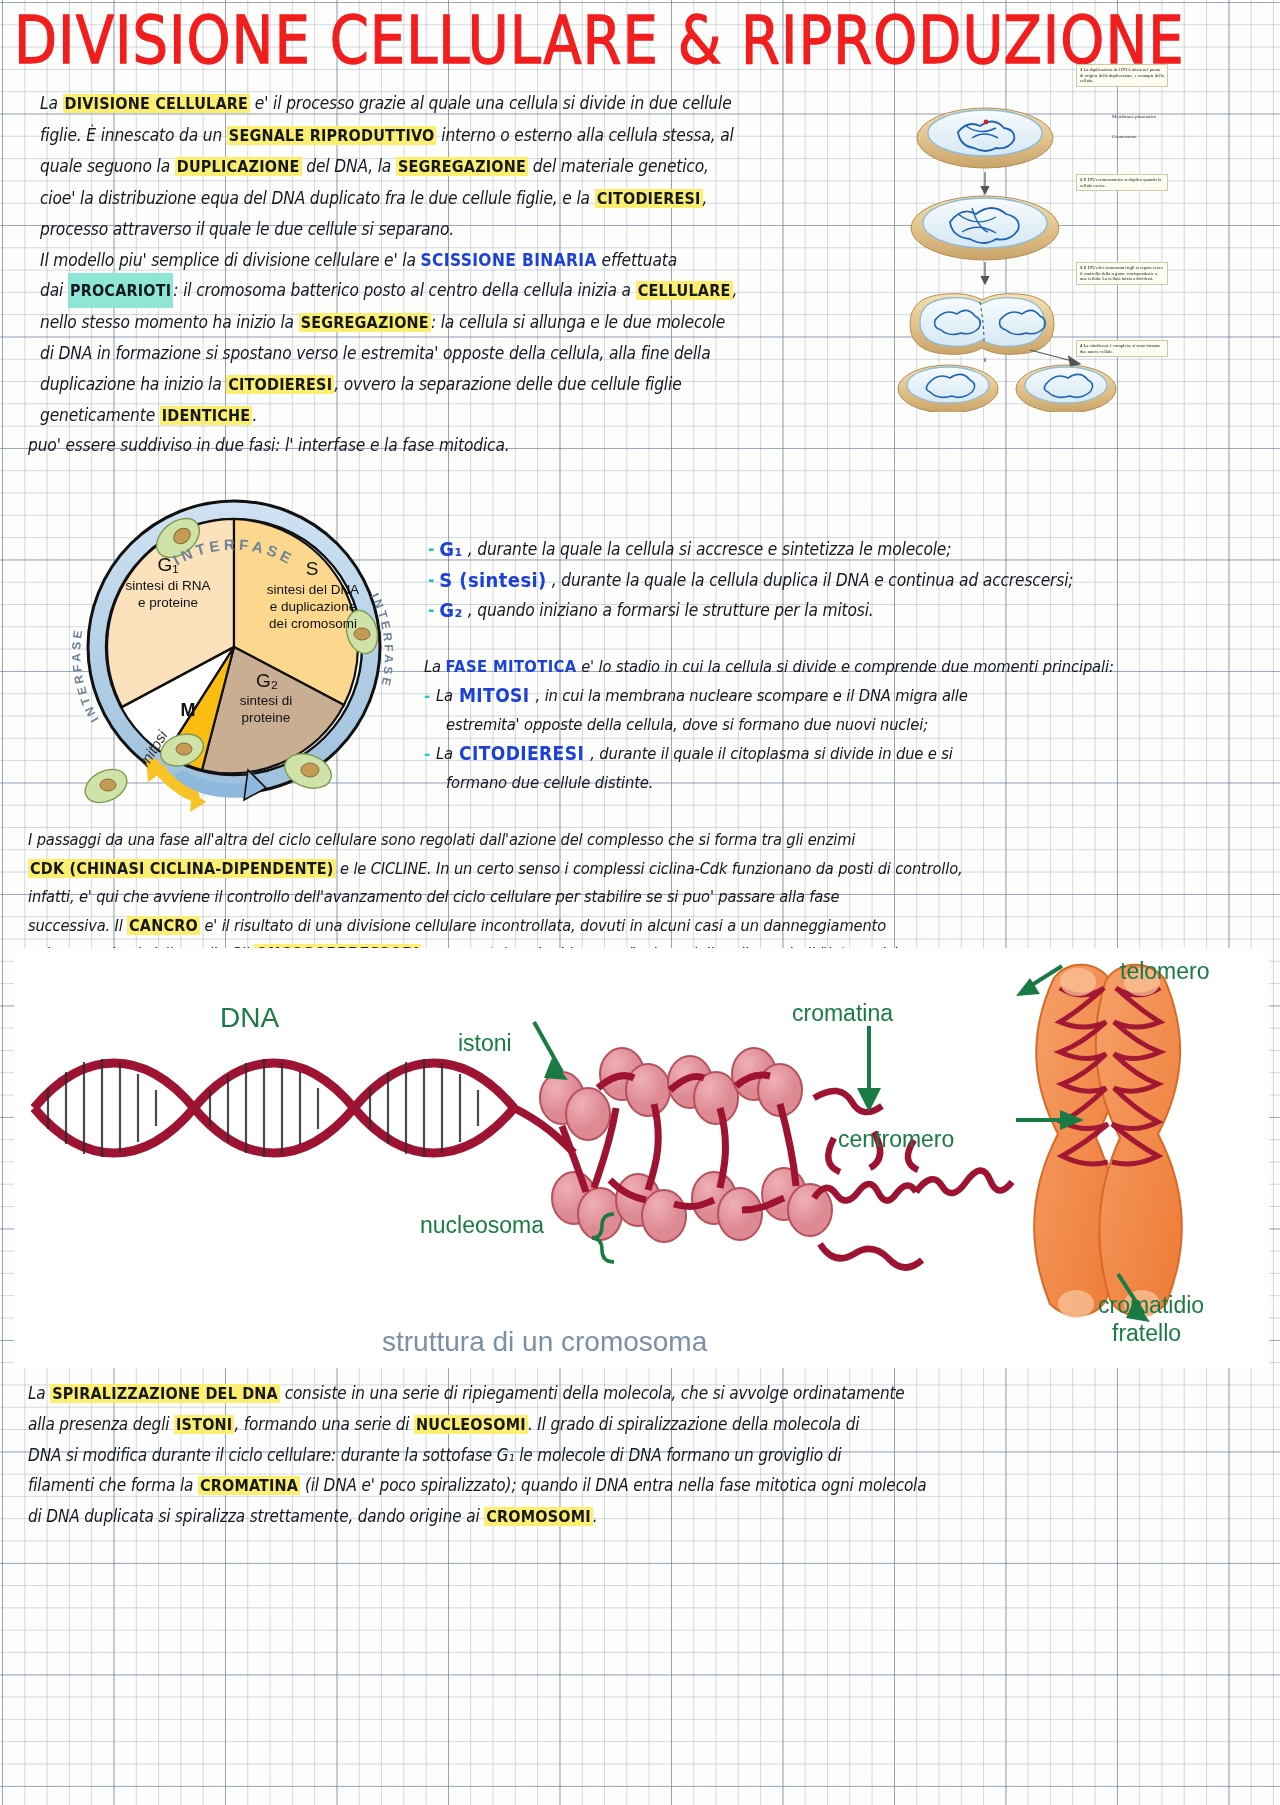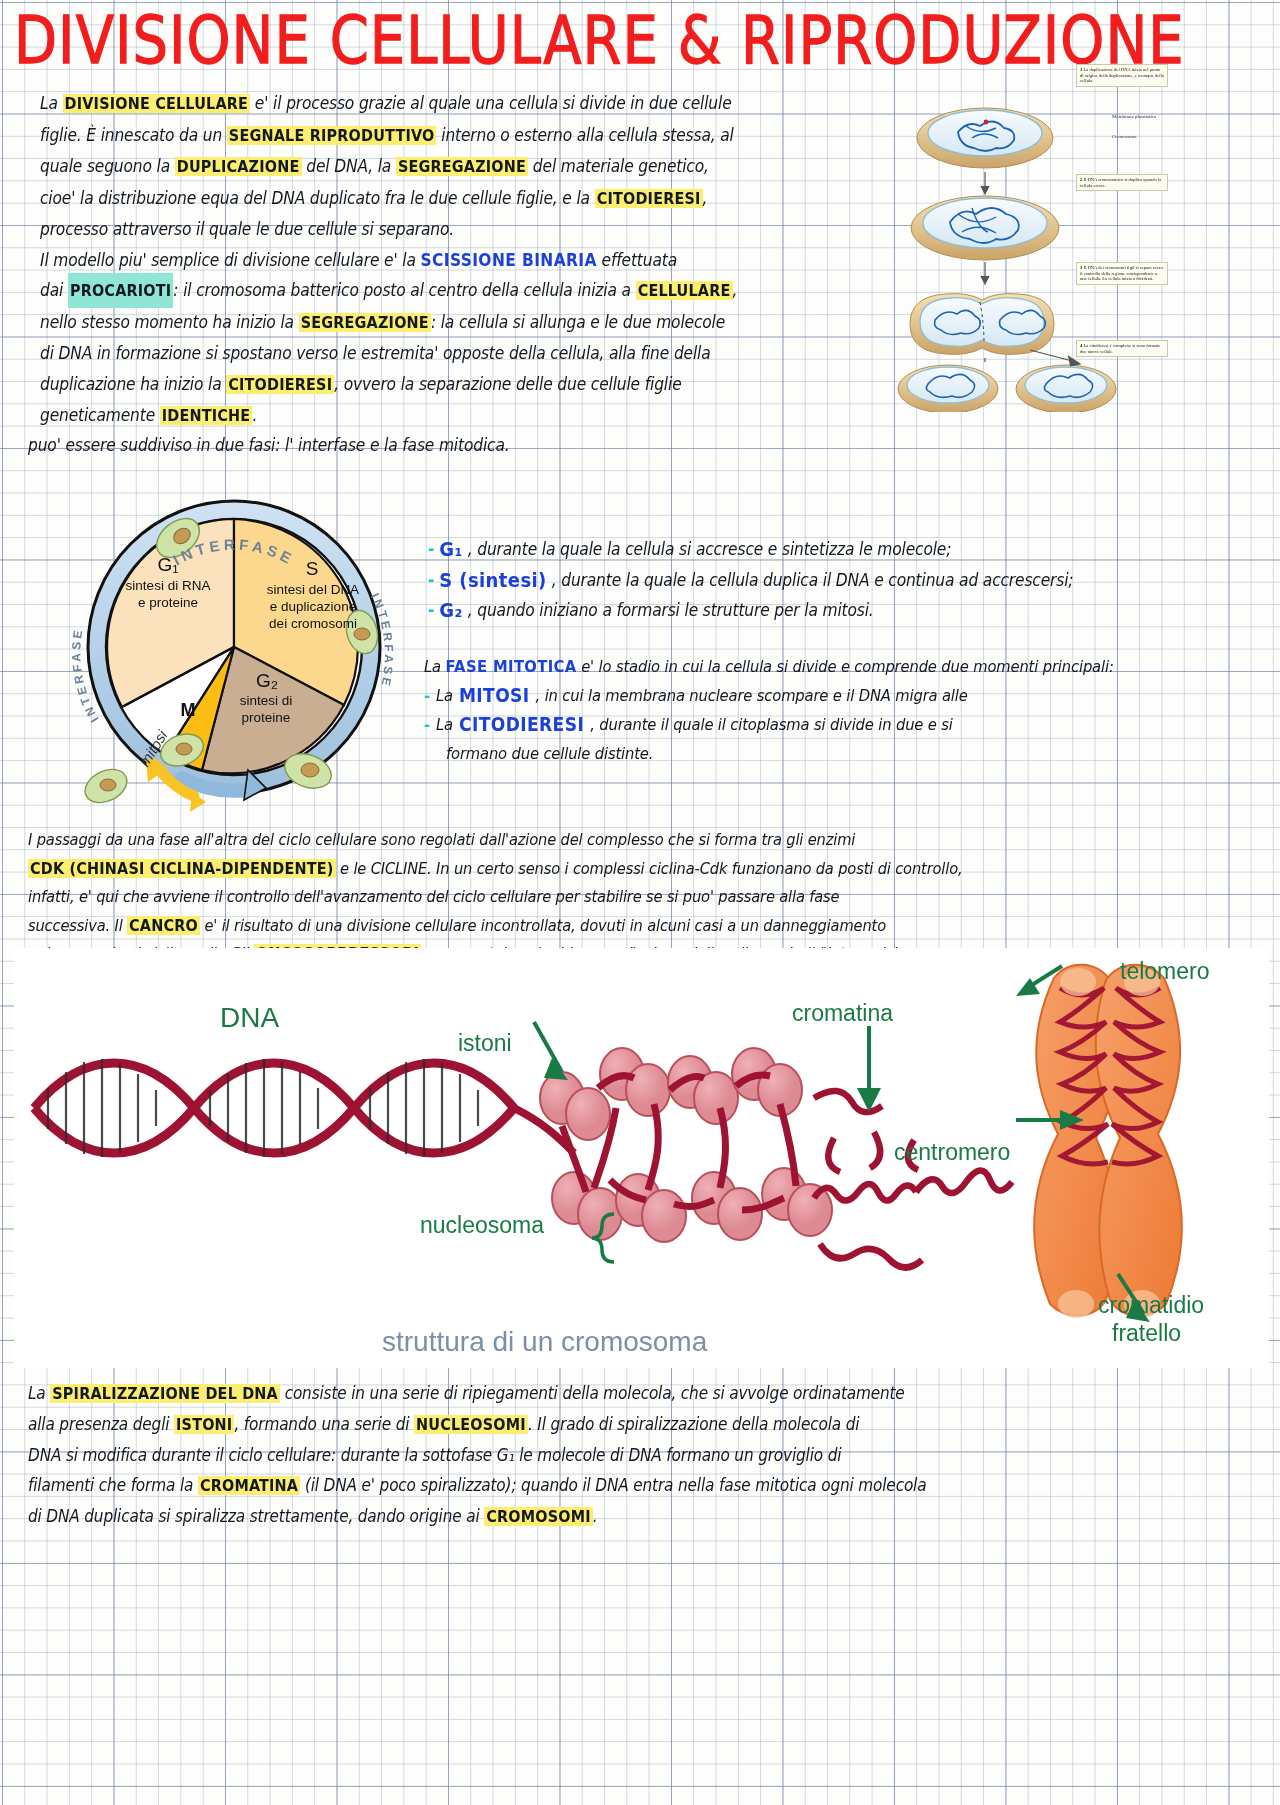--- a/index.html
+++ b/index.html
@@ -320,20 +320,21 @@
     </div>
 
   <div id="para-mitotica" class="hand">
       <div style="white-space: nowrap;">La <span class="blue">FASE MITOTICA</span> e' lo stadio in cui la cellula si divide e comprende due momenti principali:</div>
       <div class="li">
         <span class="dash">-</span>
         <span>La </span>
         <span class="blue" style="font-size: 19px;">MITOSI</span>
         <span>, in cui la membrana nucleare scompare e il DNA migra alle</span>
       </div>
+      <div class="hanging">estremita' opposte della cellula, dove si formano due nuovi nuclei;</div>
       <div class="li">
         <span class="dash">-</span>
         <span>La </span>
         <span class="blue" style="font-size: 19px;">CITODIERESI</span>
         <span>, durante il quale il citoplasma si divide in due e si</span>
       </div>
       <div class="hanging">formano due cellule distinte.</div>
     </div>
 
   <div id="para-cdk" class="hand">
@@ -477,21 +478,21 @@
           <path d="M1120 352 L1136 374 L1112 370" fill="#1a7a44" stroke="none"></path>
       </g>
 
       <path d="M600 266 q-12 0-12 12 q0 12-10 12 q10 0 10 12 q0 12 12 12" stroke="#1a7a44" stroke-width="3.5" fill="none"></path>
     </svg>
 
     <div class="c-lbl c-dna" style="left:206px; top:54px;">DNA</div>
     <div class="c-lbl" style="left:444px; top:82px;">istoni</div>
     <div class="c-lbl" style="left:778px; top:52px;">cromatina</div>
     <div class="c-lbl" style="left:1106px; top:10px;">telomero</div>
-    <div class="c-lbl" style="left:880px; top:178px;margin-top:13px;">centromero</div>
+    <div class="c-lbl" style="left:824px; top:178px;">centromero</div>
     <div class="c-lbl" style="left:406px; top:264px;">nucleosoma</div>
     <div class="c-lbl" style="left:1084px; top:344px;">cromatidio</div>
     <div class="c-lbl" style="left:1098px; top:372px;">fratello</div>
     <div class="c-lbl c-lbl-grey" style="left:368px; top:378px;">struttura di un cromosoma</div>
   </div>
 
   <div id="para-spir" class="hand">
       <div>La <span class="hl">SPIRALIZZAZIONE DEL DNA</span> consiste in una serie di ripiegamenti della molecola, che si avvolge ordinatamente</div>
       <div>alla presenza degli <span class="hl">ISTONI</span>, formando una serie di <span class="hl">NUCLEOSOMI</span>. Il grado di spiralizzazione della molecola di</div>
       <div>DNA si modifica durante il ciclo cellulare: durante la sottofase G₁ le molecole di DNA formano un groviglio di</div>

